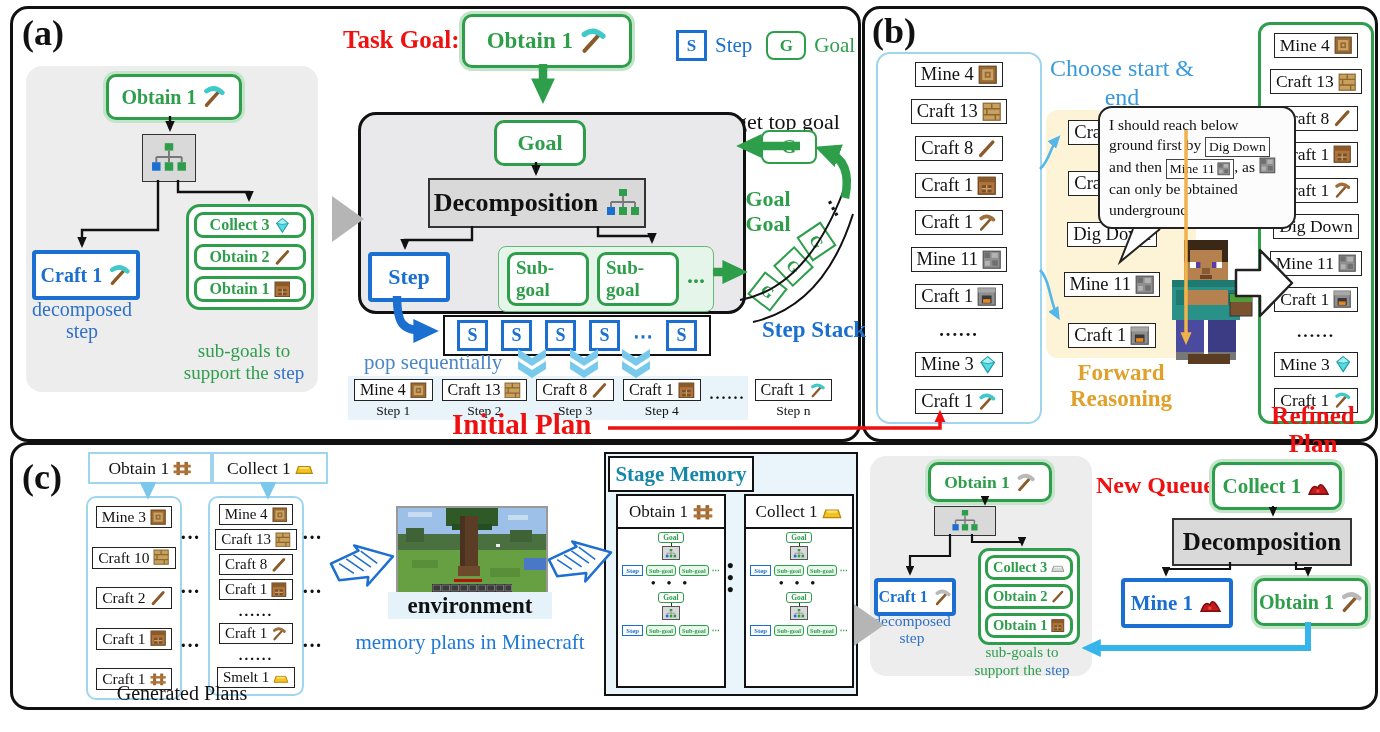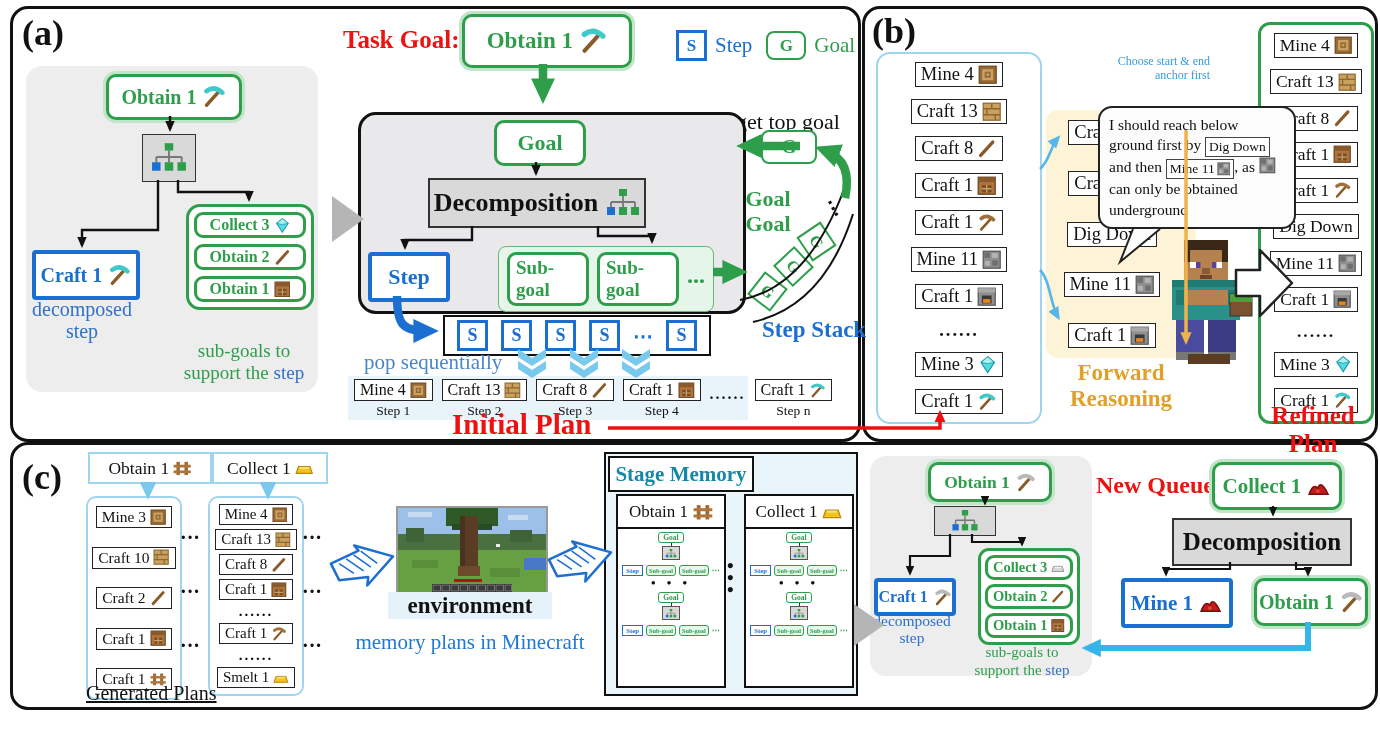--- a/index.html
+++ b/index.html
@@ -357,21 +357,21 @@
         <span>Craft 1</span>
         <span class="icon">
           <svg viewBox="0 0 16 16">
             <path d="M3.5 13.5 L11 5.2" stroke="#8a5a2b" stroke-width="2.2" stroke-linecap="round"></path>
             <path d="M3.5 4.5 Q8.5 0.8 13.5 5.5" stroke="#3fc9c9" stroke-width="3" fill="none" stroke-linecap="round"></path>
           </svg>
         </span>
       </div>
     </div>
 
-  <div class="ab" style="left:1034px;top:54px;width:176px;text-align:right;color:#3a9ad9;font-size:12px;line-height:1.2;">
+  <div class="ab" style="left:1034px;top:54px;width:176px;text-align:center;color:#3a9ad9;font-size:24px;line-height:1.2;">
     <div>Choose start &amp; end</div>
     <div>anchor first</div>
   </div>
   <div class="ab" style="left:1046px;top:110px;width:150px;height:248px;background:#fdf3d6;border-radius:12px;"></div>
   <div class="vlist" style="left:1054px;top:120px;width:116px;height:228px;font-size:18.5px;">
       <div class="pchip">
         <span>Craft 1</span>
         <span class="icon">
           <svg viewBox="0 0 16 16">
             <rect x="1" y="1" width="14" height="14" fill="#b0743a" stroke="#5f3d1d" stroke-width="1"></rect>
@@ -713,21 +713,21 @@
       </div>
     </div>
 
   <span class="ab" style="left:180px;top:526px;font-size:20px;font-weight:700;">···</span>
   <span class="ab" style="left:180px;top:580px;font-size:20px;font-weight:700;">···</span>
   <span class="ab" style="left:180px;top:634px;font-size:20px;font-weight:700;">···</span>
   <span class="ab" style="left:302px;top:526px;font-size:20px;font-weight:700;">···</span>
   <span class="ab" style="left:302px;top:580px;font-size:20px;font-weight:700;">···</span>
   <span class="ab" style="left:302px;top:634px;font-size:20px;font-weight:700;">···</span>
 
-  <div class="ab" style="left:86px;top:682px;width:230px;text-align:left;font-size:20px;text-decoration:underline;">Generated Plans</div>
+  <div class="ab" style="left:67px;top:682px;width:230px;text-align:center;font-size:20px;">Generated Plans</div>
 
   <div class="ab" style="left:396px;top:506px;width:148px;height:86px;border:2px solid #999;">
     <svg width="148" height="86" viewBox="0 0 148 86">
       <rect x="0" y="0" width="148" height="42" fill="#9cc0e8"></rect>
       <rect x="10" y="4" width="24" height="5" fill="#c8dcf0"></rect>
         <rect x="60" y="2" width="30" height="6" fill="#c8dcf0"></rect>
         <rect x="110" y="7" width="20" height="5" fill="#c8dcf0"></rect>
       <rect x="0" y="26" width="148" height="16" fill="#4a7040"></rect>
       <rect x="8" y="20" width="18" height="14" fill="#3f6236"></rect>
         <rect x="112" y="22" width="22" height="12" fill="#3f6236"></rect>

